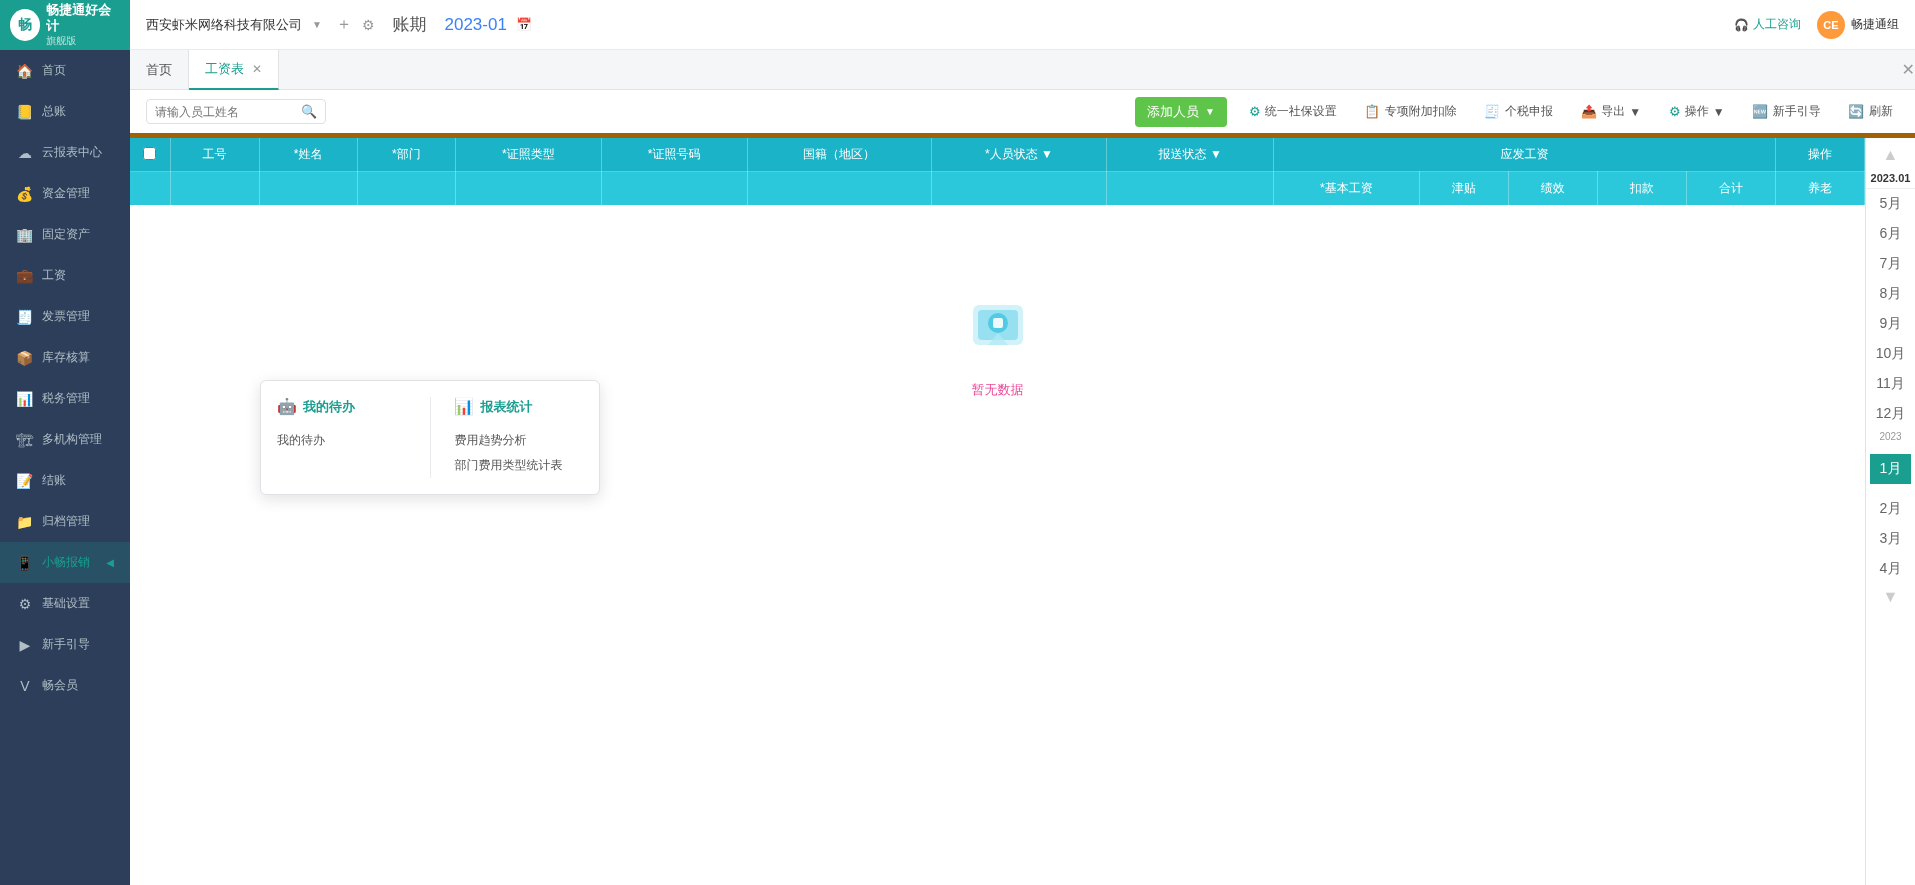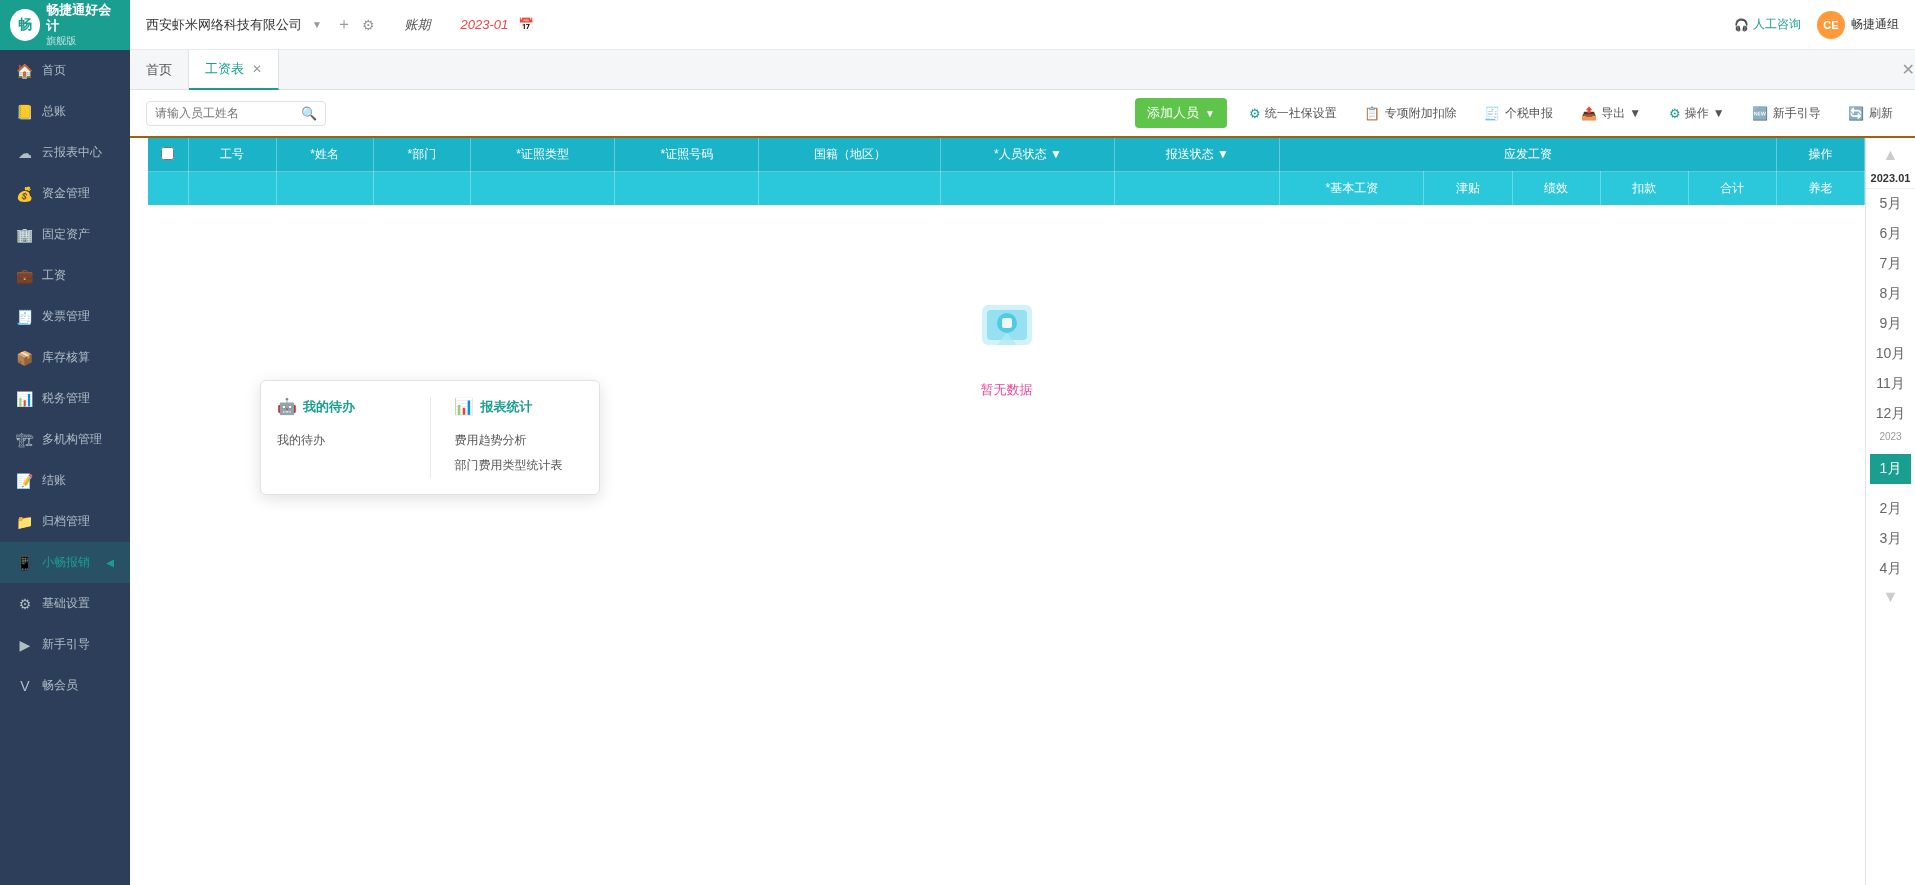--- a/index.html
+++ b/index.html
@@ -58,21 +58,21 @@
       align-items: center;
       padding: 0 16px;
       gap: 10px;
       border-bottom: 1px solid #e8eaed;
       flex-shrink: 0;
     }
     .company-name { color: #333; font-size: 13px; font-weight: 500; }
     .company-dropdown { color: #999; font-size: 10px; cursor: pointer; }
     .topbar-add { color: #999; font-size: 16px; cursor: pointer; margin-left: 4px; }
     .topbar-settings { color: #999; font-size: 14px; cursor: pointer; }
-    .topbar-period { color: #555; font-size: 13px; margin-left: 20px; font-style: italic; }
+    .topbar-period { color: #555; font-size: 17px; margin-left: 8px; }
     .topbar-right { margin-left: auto; display: flex; align-items: center; gap: 16px; }
     .topbar-service { color: #1a9e8f; font-size: 12px; display: flex; align-items: center; gap: 4px; cursor: pointer; }
     .topbar-user { display: flex; align-items: center; gap: 6px; cursor: pointer; }
     .user-avatar { width: 28px; height: 28px; background: #ff9a3c; border-radius: 50%; display: flex; align-items: center; justify-content: center; color: white; font-size: 11px; font-weight: bold; }
     .user-name { color: #333; font-size: 12px; }
 
     
     .tab-bar {
       height: 40px;
       background: #f5f6f8;
@@ -100,21 +100,21 @@
     .tab-close { margin-left: 8px; color: #999; font-size: 12px; cursor: pointer; }
 
     
     .toolbar {
       height: 48px;
       background: white;
       display: flex;
       align-items: center;
       padding: 0 16px;
       gap: 8px;
-      border-bottom: 2px solid #a16207;
+      border-bottom: 5px solid #a16207;
       flex-shrink: 0;
     }
     .search-box {
       display: flex;
       align-items: center;
       border: 1px solid #dde1e6;
       border-radius: 4px;
       padding: 4px 8px;
       gap: 6px;
       width: 180px;
@@ -153,21 +153,20 @@
       white-space: nowrap;
     }
     .toolbar-action .action-icon { color: #1a9e8f; font-size: 13px; }
 
     
     .table-container {
       flex: 1;
       overflow: auto;
       background: white;
       position: relative;
-      padding-left: 18px;
     }
     table {
       width: 100%;
       border-collapse: collapse;
       min-width: 1200px;
     }
     th {
       background: #1ab3c7;
       color: white;
       font-size: 12px;
@@ -398,21 +397,21 @@
 </div>
 
 <div class="page-wrapper">
 
   <div class="topbar">
     <span class="company-name">西安虾米网络科技有限公司</span>
     <span class="company-dropdown">▼</span>
     <span class="topbar-add">＋</span>
     <span class="topbar-settings">⚙</span>
     <span class="topbar-period">账期</span>
-    <span class="topbar-period" style="color:#ef4444;cursor:pointer;">2023-01</span>
+    <span class="topbar-period" style="color:#3b82f6;cursor:pointer;">2023-01</span>
     <span style="color:#1a9e8f;font-size:13px;">📅</span>
     <div class="topbar-right">
       <div class="topbar-service">
         <span>🎧</span>
         <span>人工咨询</span>
       </div>
       <div class="topbar-user">
         <div class="user-avatar">CE</div>
         <span class="user-name">畅捷通组</span>
       </div>

